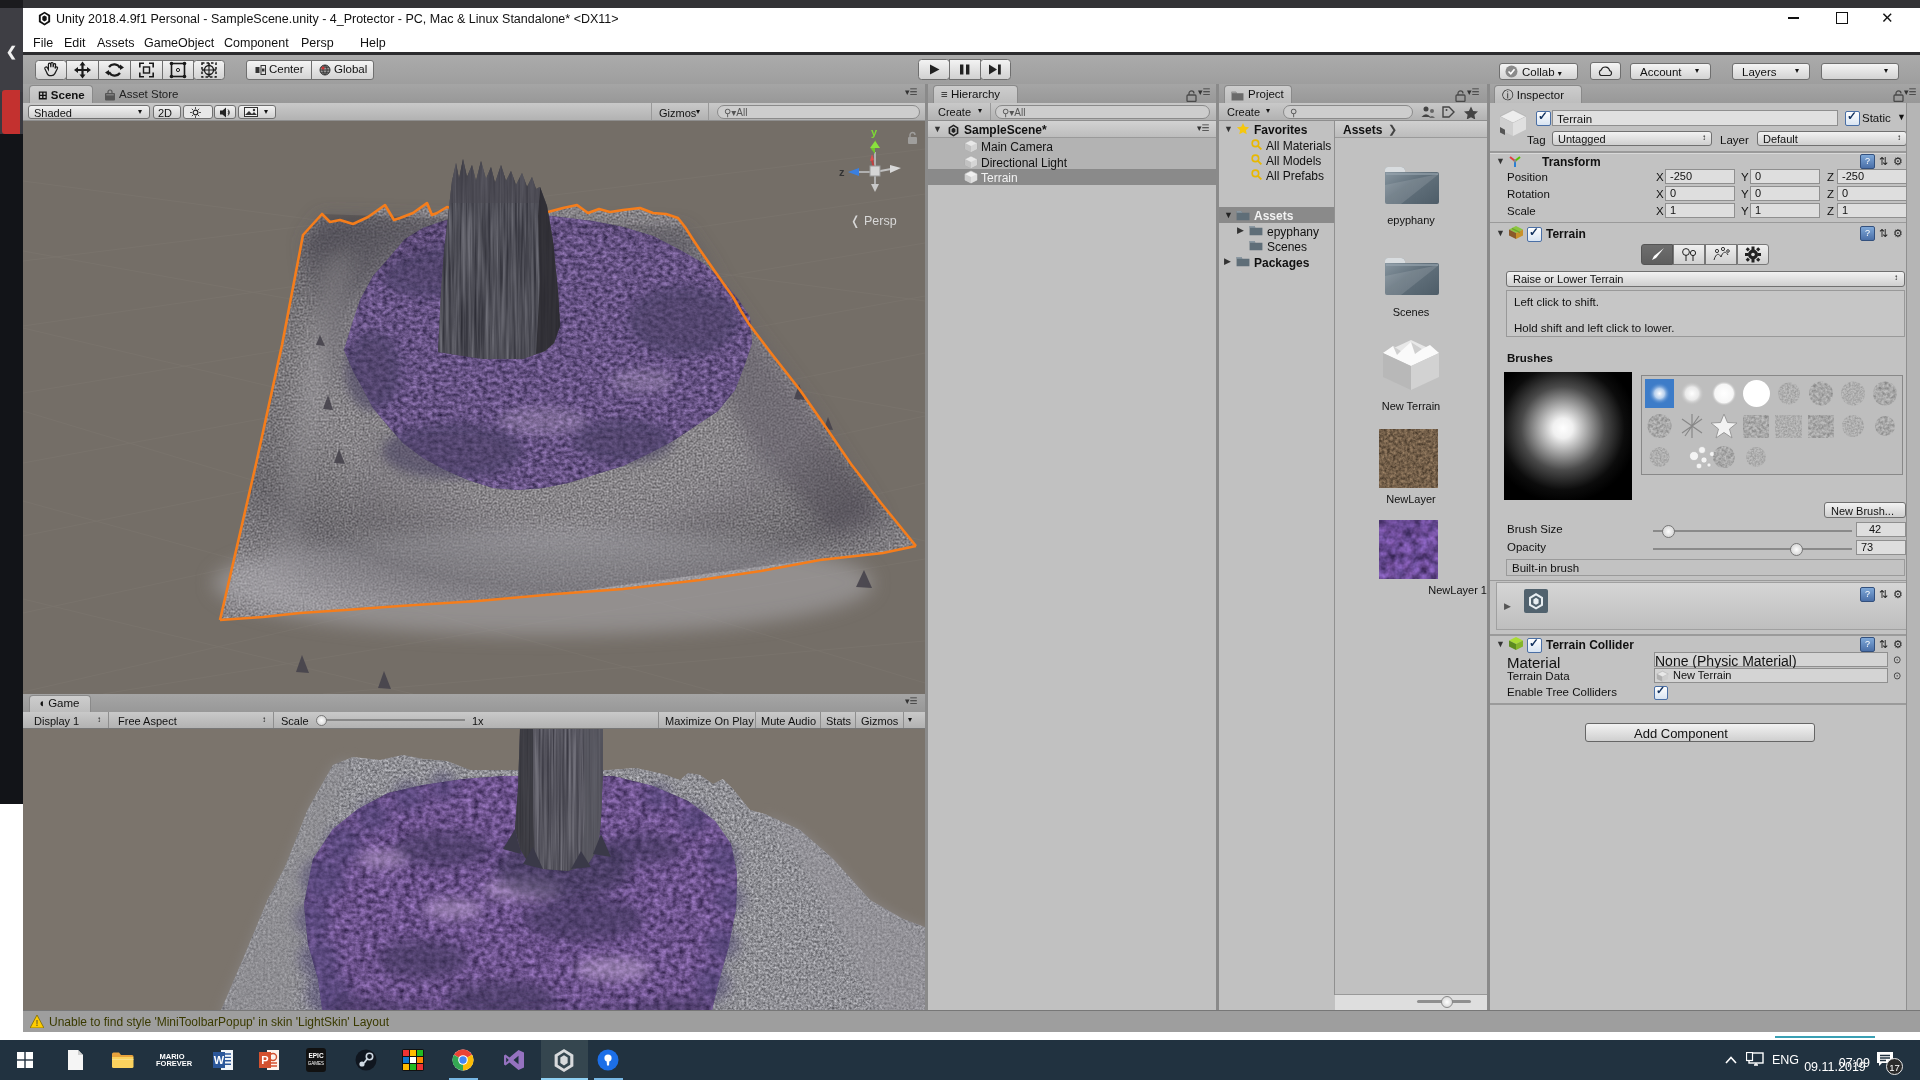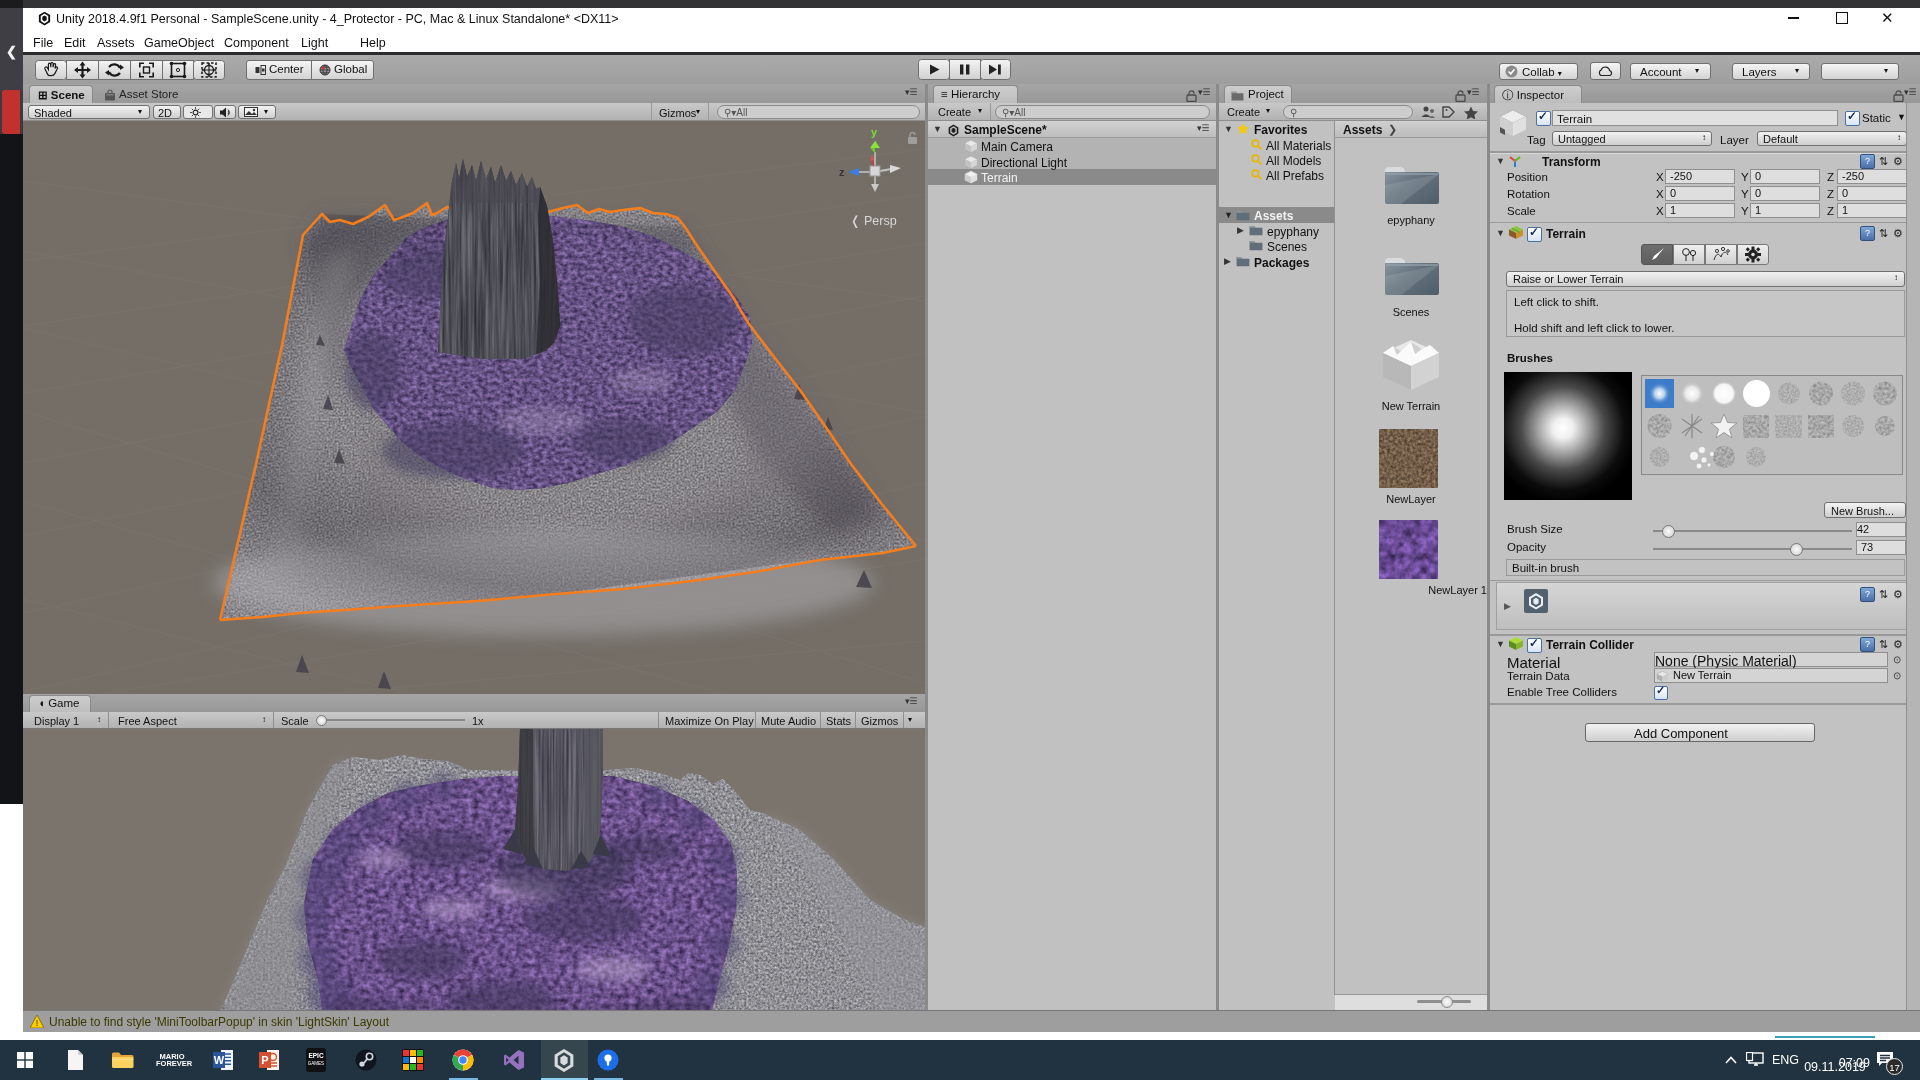--- a/index.html
+++ b/index.html
@@ -34,21 +34,21 @@
 <div class="abs" style="left:1788px;top:17px;width:11px;height:1.5px;background:#111;"></div>
 <div class="abs" style="left:1836px;top:12px;width:10px;height:10px;border:1.5px solid #111;"></div>
 <div class="abs txt" style="left:1881px;top:9px;font-size:15px;">✕</div>
 
 <div class="abs" style="left:23px;top:30px;width:1897px;height:22px;background:#ffffff;"></div>
 <div class="abs txt" style="left:33px;top:36px;font-size:12.5px;">File</div>
 <div class="abs txt" style="left:64px;top:36px;font-size:12.5px;">Edit</div>
 <div class="abs txt" style="left:97px;top:36px;font-size:12.5px;">Assets</div>
 <div class="abs txt" style="left:144px;top:36px;font-size:12.5px;">GameObject</div>
 <div class="abs txt" style="left:224px;top:36px;font-size:12.5px;">Component</div>
-<div class="abs txt" style="left:301px;top:36px;font-size:12.5px;">Light</div>
+<div class="abs txt" style="left:301px;top:36px;font-size:12.5px;">Persp</div>
 <div class="abs txt" style="left:360px;top:36px;font-size:12.5px;">Help</div>
 
 <div class="abs" style="left:23px;top:52px;width:1897px;height:3px;background:#2c2c2e;"></div>
 
 <div class="abs" style="left:23px;top:55px;width:1897px;height:29px;background:linear-gradient(#ababab,#9e9e9e);"></div>
 
 <div id="tools" class="abs" style="left:35px;top:60px;width:190px;height:20px;">
 <svg width="190" height="20" viewBox="0 0 190 20">
 <defs>
         <linearGradient id="bg1" x1="0" y1="0" x2="0" y2="1">
@@ -895,21 +895,21 @@
 <g filter="url(#speck)">
           <circle cx="114" cy="81" r="10" fill="#999"></circle>
         </g>
 </svg>
 </div>
 <div class="abs ubtn" style="left:334px;top:399px;width:82px;height:16px;border-radius:3px;"></div>
 <div class="abs txt" style="left:341px;top:402px;font-size:11px;">New Brush...</div>
 <div class="abs txt" style="left:17px;top:420px;font-size:11.5px;">Brush Size</div>
 <div class="abs" style="left:163px;top:427px;width:199px;height:2px;background:#8a8a8a;"></div>
 <div class="abs" style="left:172px;top:422px;width:11px;height:11px;background:radial-gradient(#fdfdfd,#c8c8c8);border:1px solid #777;border-radius:50%;"></div>
-<div class="abs field" style="left:366px;top:419px;width:50px;height:15px;font-size:11px;padding-left:0;">42</div>
+<div class="abs field" style="left:366px;top:419px;width:50px;height:15px;font-size:11px;padding-left:12px;">42</div>
 <div class="abs txt" style="left:17px;top:438px;font-size:11.5px;">Opacity</div>
 <div class="abs" style="left:163px;top:445px;width:199px;height:2px;background:#8a8a8a;"></div>
 <div class="abs" style="left:300px;top:440px;width:11px;height:11px;background:radial-gradient(#fdfdfd,#c8c8c8);border:1px solid #777;border-radius:50%;"></div>
 <div class="abs field" style="left:366px;top:437px;width:50px;height:15px;font-size:11px;padding-left:4px;">73</div>
 
 <div class="abs" style="left:16px;top:456px;width:399px;height:17px;background:#c2c2c2;border:1px solid #9a9a9a;box-sizing:border-box;"></div>
 <div class="abs txt" style="left:22px;top:459px;font-size:11.5px;">Built-in brush</div>
 <div class="abs" style="left:0;top:477px;width:430px;height:1px;background:#9a9a9a;"></div>
 
 <div class="abs" style="left:6px;top:479px;width:412px;height:48px;background:linear-gradient(#d5d5d5,#bebebe);border:1px solid #a0a0a0;box-sizing:border-box;"></div>

